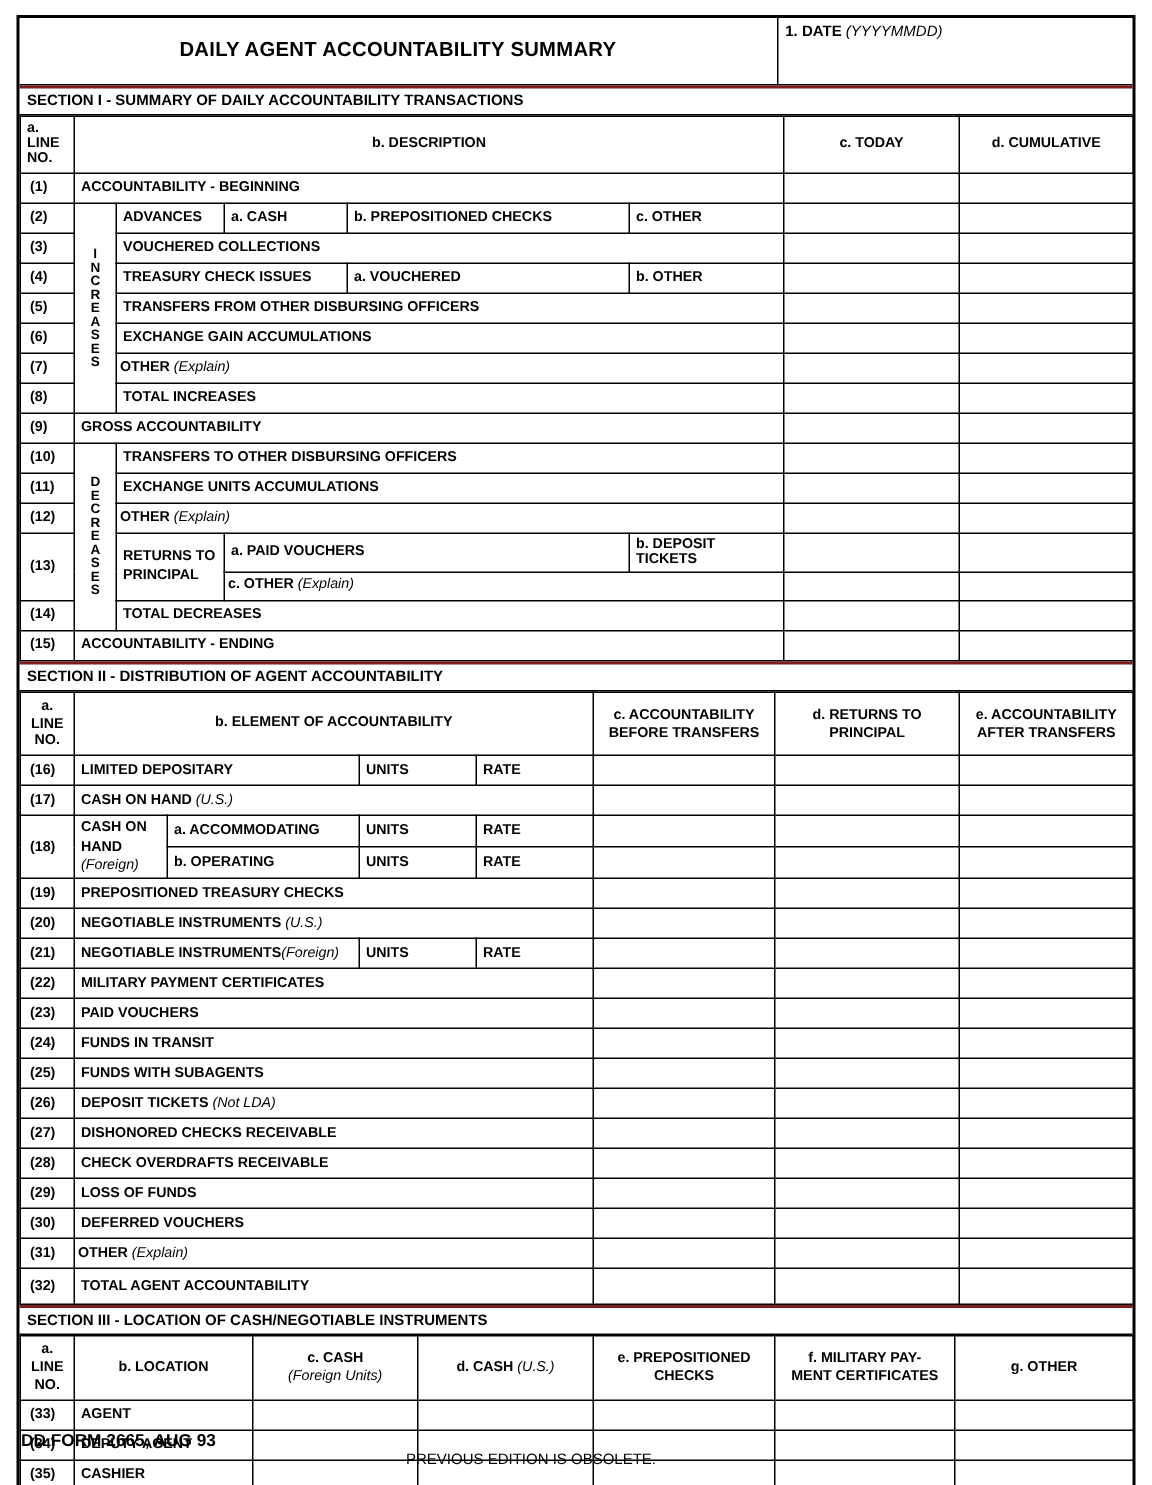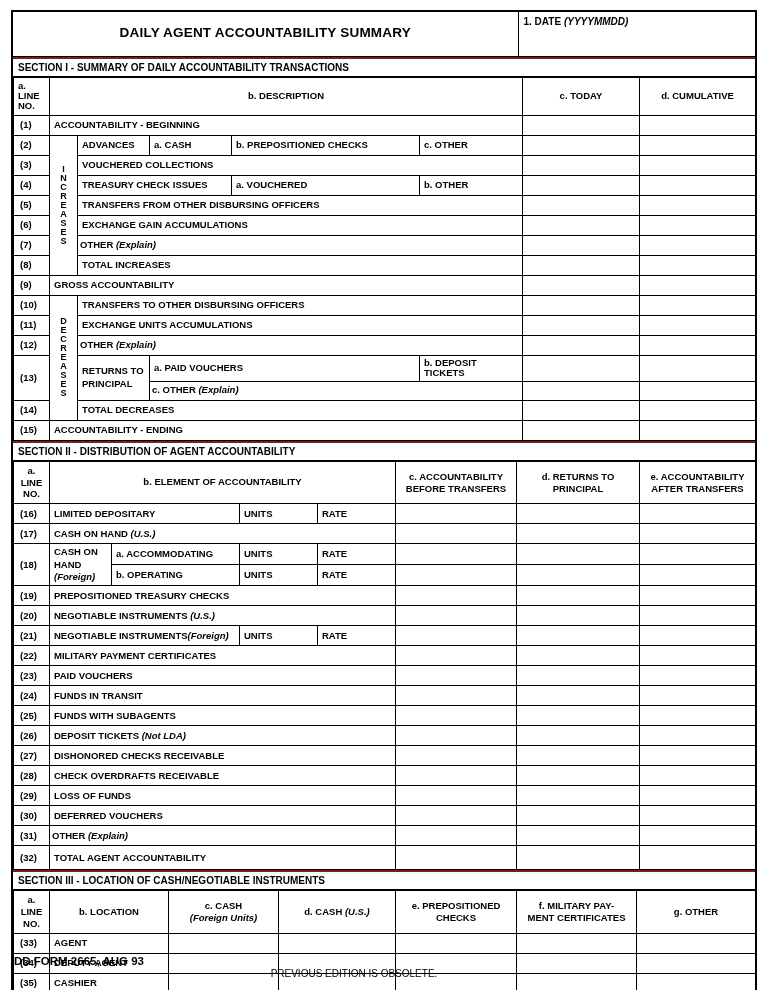--- a/index.html
+++ b/index.html
@@ -31,21 +31,21 @@
   td {
     border: 1px solid #000;
     padding: 0;
     vertical-align: middle;
     font-size: 9.5px;
     font-weight: bold;
     color: #000;
     line-height: 1.1;
   }
   .pad { padding: 2px 4px; }
-  .ital { font-style: italic; font-weight: bold; }
+  .ital { font-style: italic; font-weight: normal; }
   .sec-head {
     font-size: 10px;
     font-weight: bold;
     padding: 3px 5px;
     border-top: 2px solid #7f1d1d;
     border-bottom: 1px solid #000;
     border-left: none; border-right: none;
   }
   .title-cell {
     text-align: center;

